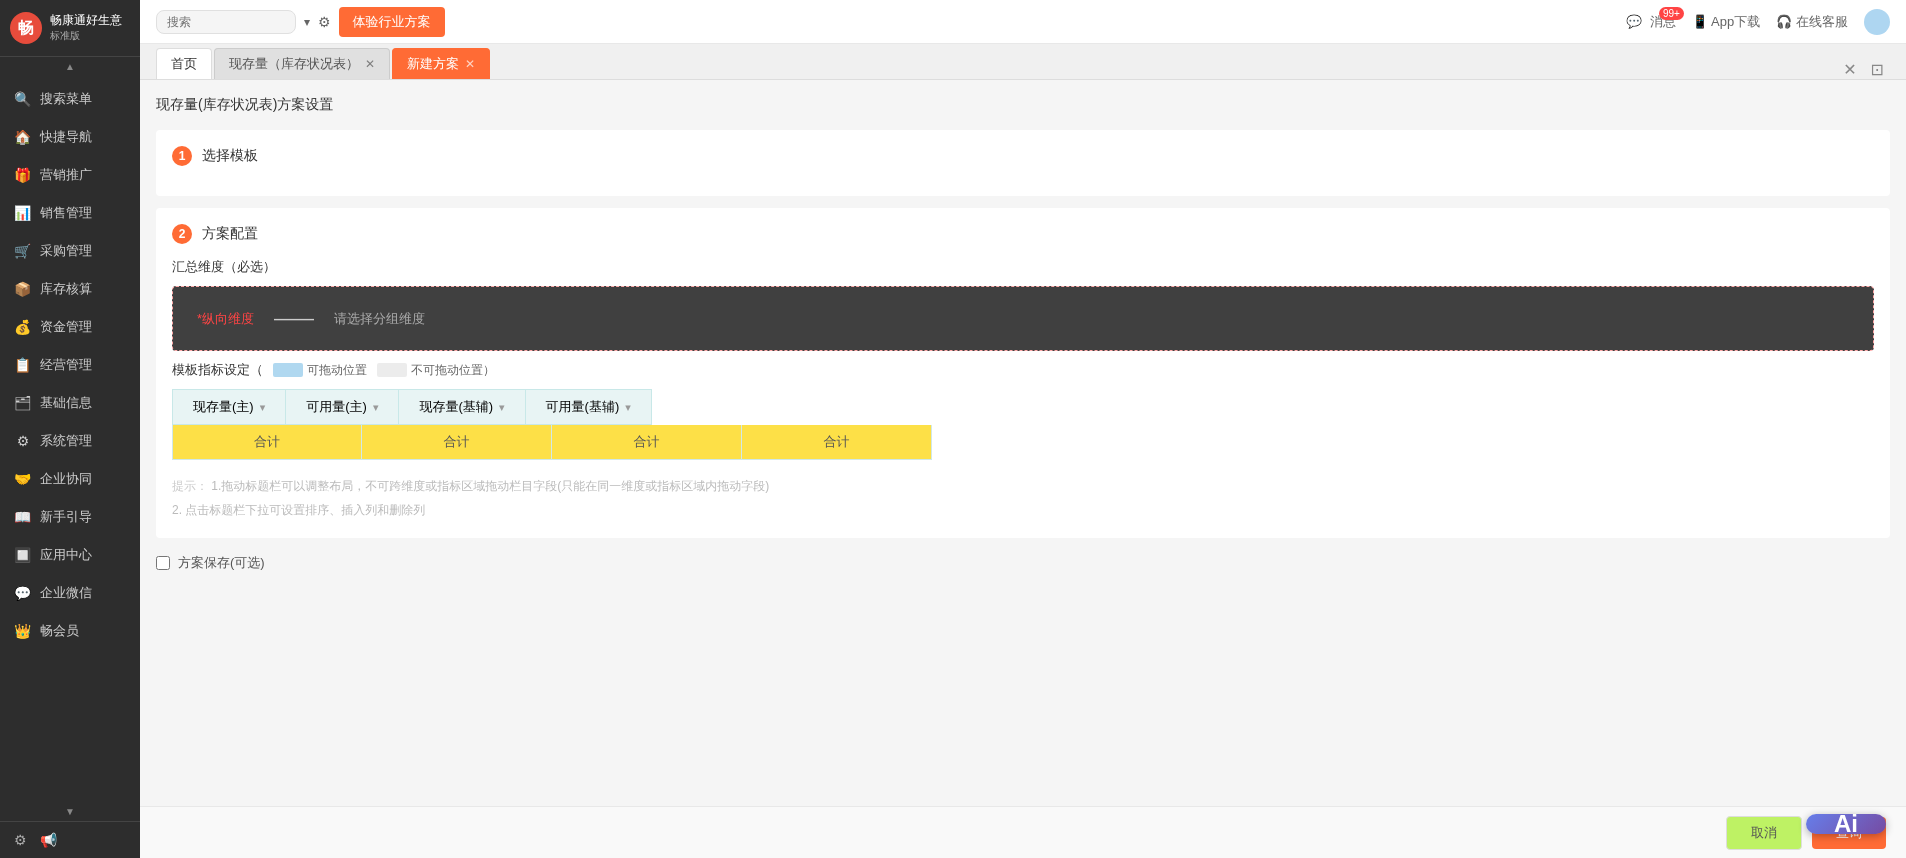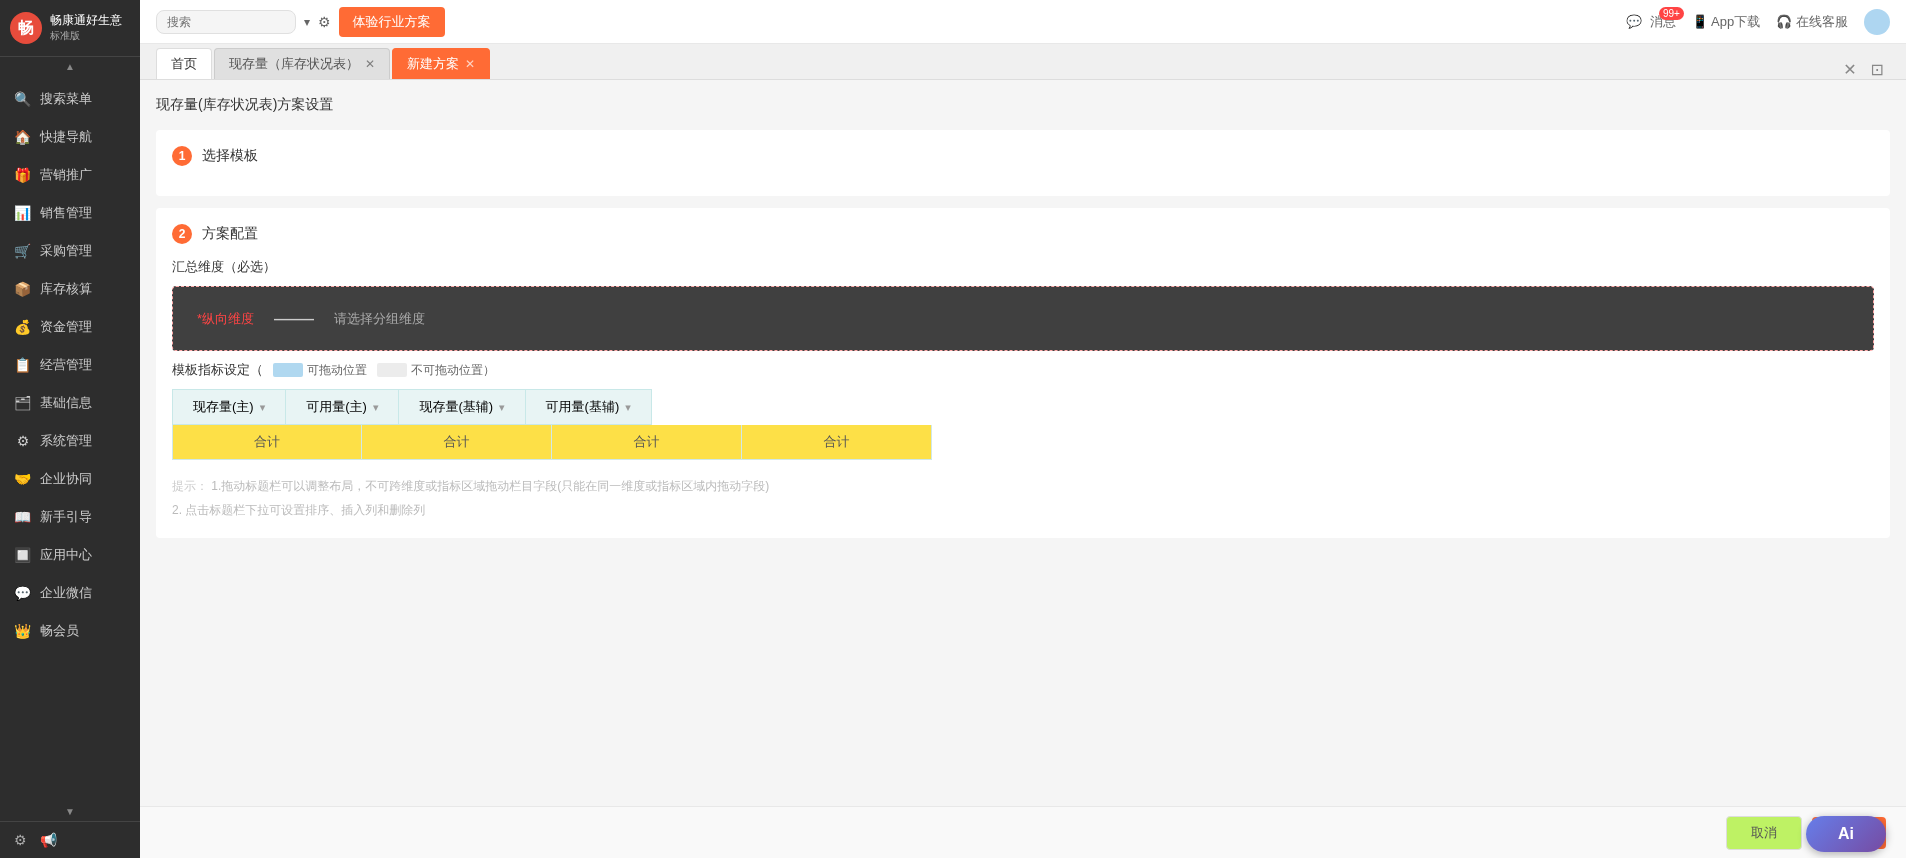--- a/index.html
+++ b/index.html
@@ -288,26 +288,26 @@
 
     
     .sidebar-nav::-webkit-scrollbar { width: 4px; }
     .sidebar-nav::-webkit-scrollbar-track { background: transparent; }
     .sidebar-nav::-webkit-scrollbar-thumb { background: #555; border-radius: 2px; }
 
     
     .ai-badge {
       position: fixed;
       right: 20px;
-      bottom: 6px;
+      bottom: 24px;
       background: linear-gradient(135deg, #667eea 0%, #764ba2 100%);
       color: white;
-      font-size: 16px;
+      font-size: 24px;
       font-weight: bold;
-      width: 80px; height: 36px;
+      width: 80px; height: 20px;
       border-radius: 18px;
       display: flex; align-items: center; justify-content: center;
       cursor: pointer;
       box-shadow: 0 2px 8px rgba(0,0,0,0.3);
     }
 
     
     .sidebar-scroll-up, .sidebar-scroll-down {
       text-align: center; padding: 4px; color: #888; cursor: pointer; font-size: 10px;
     }
@@ -505,20 +505,24 @@
         </div>
       </div>
 
       <div class="tips-section">
         <span class="tips-title">提示：</span>
         <span>1.拖动标题栏可以调整布局，不可跨维度或指标区域拖动栏目字段(只能在同一维度或指标区域内拖动字段)</span><br>
         <span>2. 点击标题栏下拉可设置排序、插入列和删除列</span>
       </div>
     </div>
 
+    <div class="save-option">
+      <input type="checkbox" class="save-checkbox" style="">
+      <span>方案保存(可选)</span>
+    </div>
   </div>
 
   <div class="footer-bar">
     <button class="btn-cancel">取消</button>
     <button class="btn-query">查询</button>
   </div>
 </div>
 
 <div class="ai-badge">Ai</div>
 

